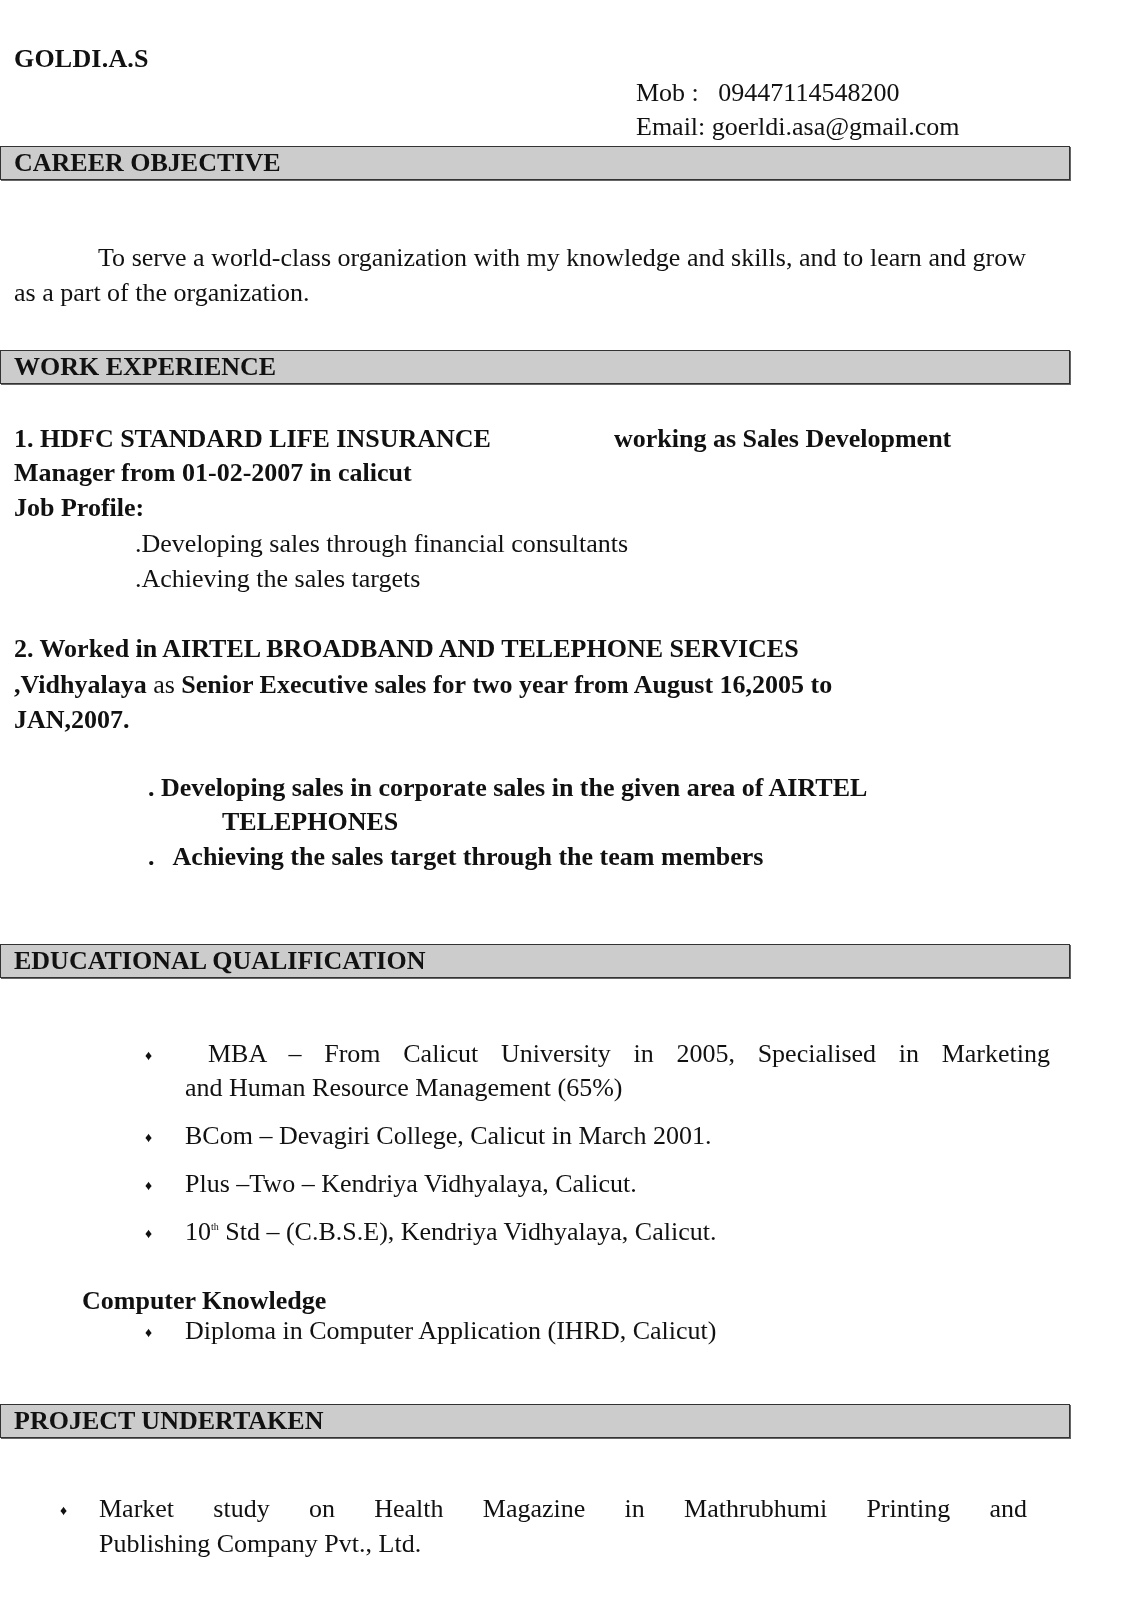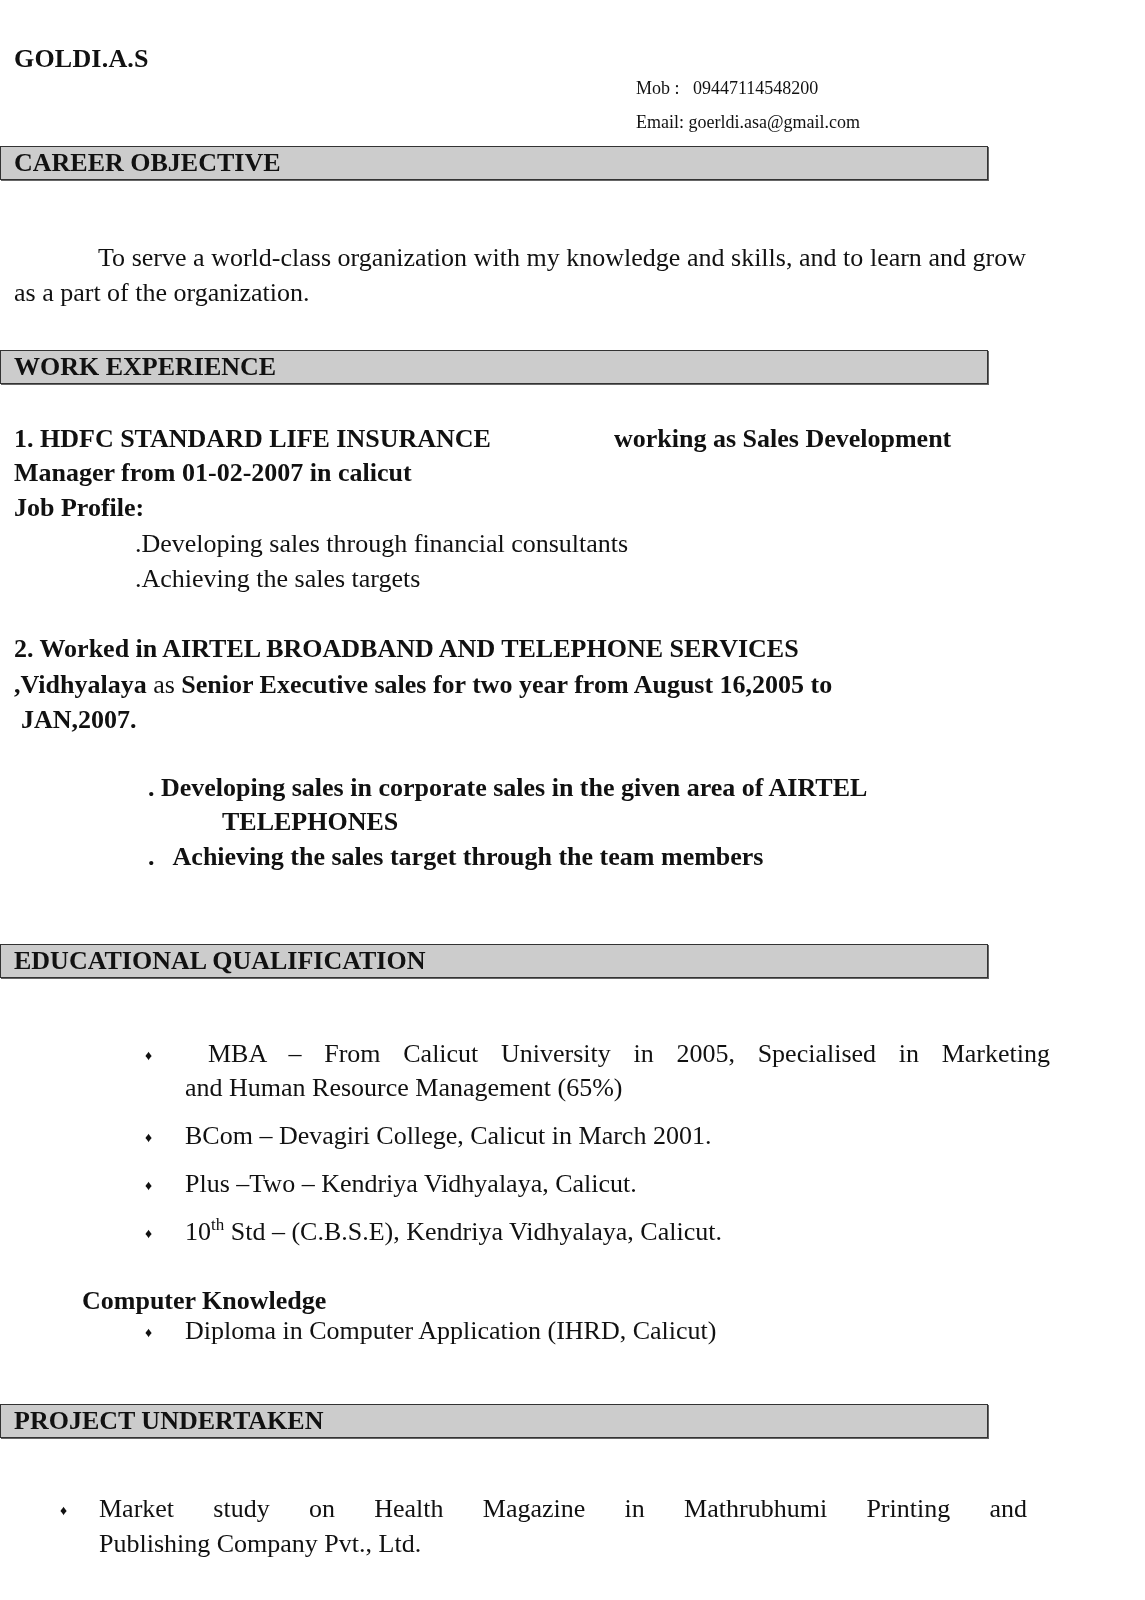--- a/index.html
+++ b/index.html
@@ -16,25 +16,25 @@
       color: #111111;
     }
     .abs { position: absolute; }
     .name {
       left: 14px; top: 44px;
       font-size: 26px; font-weight: bold;
       letter-spacing: 0.2px;
     }
     .contact {
       left: 636px;
-      font-size: 18px;
+      font-size: 26px;
       white-space: pre;
     }
     .section-bar {
-      left: 0; width: 988px; height: 34px;
+      left: 0; width: 1070px; height: 34px;
       background: #cccccc;
       border: 1.5px solid #333333;
       box-shadow: 1px 1px 0 #666;
       box-sizing: border-box;
     }
     .section-bar span {
       position: absolute;
       left: 13px; top: 1px;
       font-size: 26px; font-weight: bold;
       line-height: 30px;
@@ -48,21 +48,21 @@
     .normal { font-weight: normal; }
     .line {
       font-size: 26px;
       line-height: 35px;
       white-space: nowrap;
     }
     .bullet {
       font-size: 14px;
       position: absolute;
     }
-    sup { font-size: 17px; line-height: 0; }
+    sup { font-size: 10px; line-height: 0; }
   </style>
 </head>
 <body>
 
 <div class="abs name">GOLDI.A.S</div>
 <div class="abs contact" style="top:78px;"><span>Mob :</span>   <span>09447114548200</span></div>
 <div class="abs contact" style="top:112px;"><span>Email:</span> <span>goerldi.asa@gmail.com</span></div>
 
 <div class="abs section-bar" style="top:146px;">
   <span>CAREER OBJECTIVE</span>
@@ -75,21 +75,21 @@
 
 <div class="abs line bold" style="left:14px; top:421px;">1. HDFC STANDARD LIFE INSURANCE</div>
 <div class="abs line bold" style="left:614px; top:421px;">working as Sales Development</div>
 <div class="abs line bold" style="left:14px; top:455px;">Manager from 01-02-2007 in calicut</div>
 <div class="abs line bold" style="left:14px; top:490px;">Job Profile:</div>
 <div class="abs line" style="left:135px; top:526px;">.Developing sales through financial consultants</div>
 <div class="abs line" style="left:135px; top:561px;">.Achieving the sales targets</div>
 
 <div class="abs line bold" style="left:14px; top:631px;">2. Worked in AIRTEL BROADBAND AND TELEPHONE SERVICES</div>
 <div class="abs line" style="left:14px; top:667px;"><span class="bold">,Vidhyalaya</span><span class="normal"> as </span><span class="bold">Senior Executive sales for two year from August 16,2005 to</span></div>
-<div class="abs line bold" style="left:14px; top:702px;margin-left:7px;">JAN,2007.</div>
+<div class="abs line bold" style="left:14px; top:702px;">JAN,2007.</div>
 <div class="abs line bold" style="left:148px; top:770px;">. Developing  sales in corporate sales in the given area of AIRTEL</div>
 <div class="abs line bold" style="left:222px; top:804px;">TELEPHONES</div>
 <div class="abs line bold" style="left:148px; top:839px; white-space:pre;">.   Achieving the sales target through the team members</div>
 
 <div class="abs section-bar" style="top:944px;">
   <span>EDUCATIONAL QUALIFICATION</span>
 </div>
 
 <span class="abs bullet" style="left:145px; top:1048px;">♦</span>
 <div class="abs para" style="left:185px; top:1036px; width:842px; text-align-last:justify;margin-left:23px;">MBA – From Calicut University in 2005, Specialised in Marketing</div>

